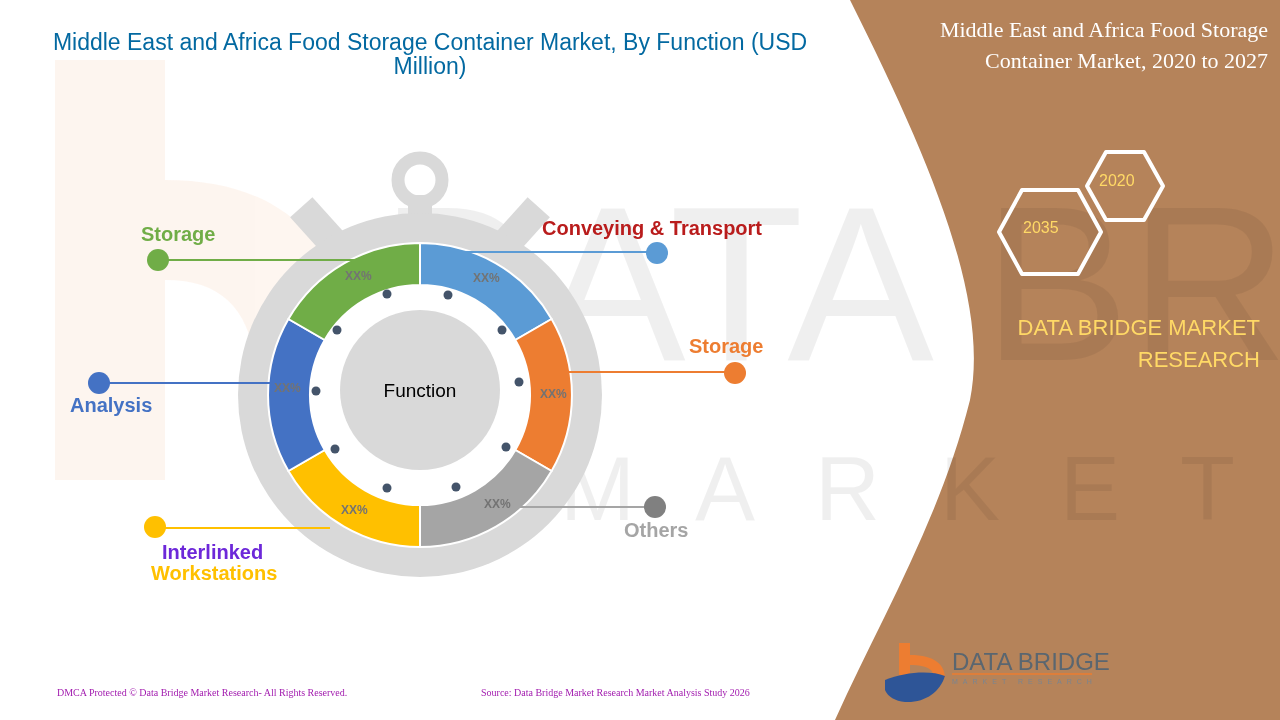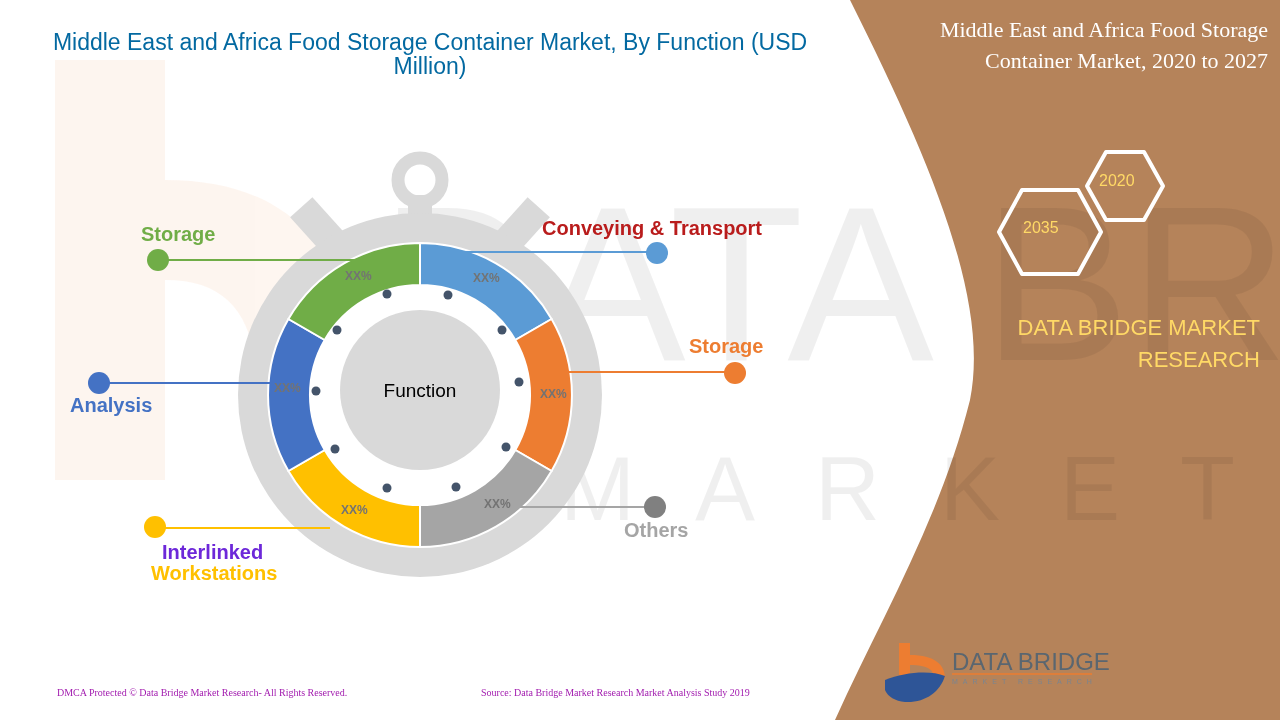--- a/index.html
+++ b/index.html
@@ -115,16 +115,16 @@
 <div class="seg-label" style="left:624px;top:519px;color:#a5a5a5;">Others</div>
 
 <div class="pct" style="left:345px;top:269px;">XX%</div>
 <div class="pct" style="left:473px;top:271px;">XX%</div>
 <div class="pct" style="left:540px;top:387px;">XX%</div>
 <div class="pct" style="left:274px;top:381px;">XX%</div>
 <div class="pct" style="left:341px;top:503px;">XX%</div>
 <div class="pct" style="left:484px;top:497px;">XX%</div>
 
 <div class="footer" style="left:36px;">DMCA Protected © Data Bridge Market Research- All Rights Reserved.</div>
-<div class="footer" style="left:460px;">Source: Data Bridge Market Research Market Analysis Study 2019</div>
+<div class="footer" style="left:460px;">Source: Data Bridge Market Research Market Analysis Study 2026</div>
 
 <div class="logo-text">DATA BRIDGE</div>
 <div class="logo-sub">MARKET RESEARCH</div>
 
 </body></html>

